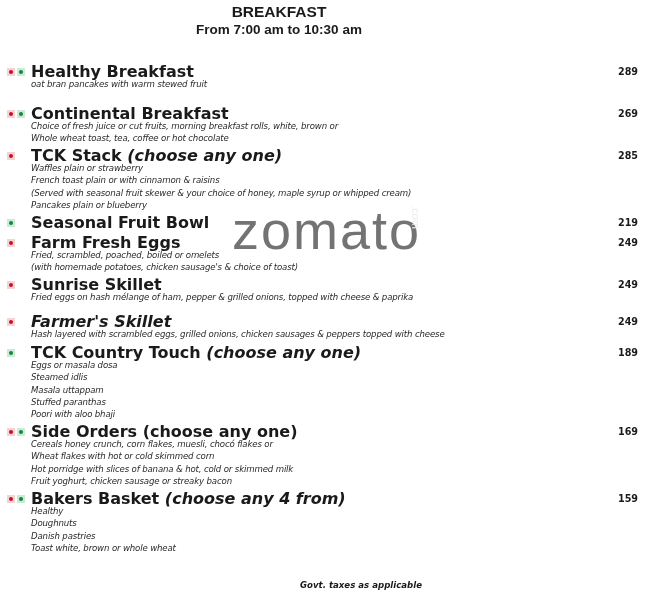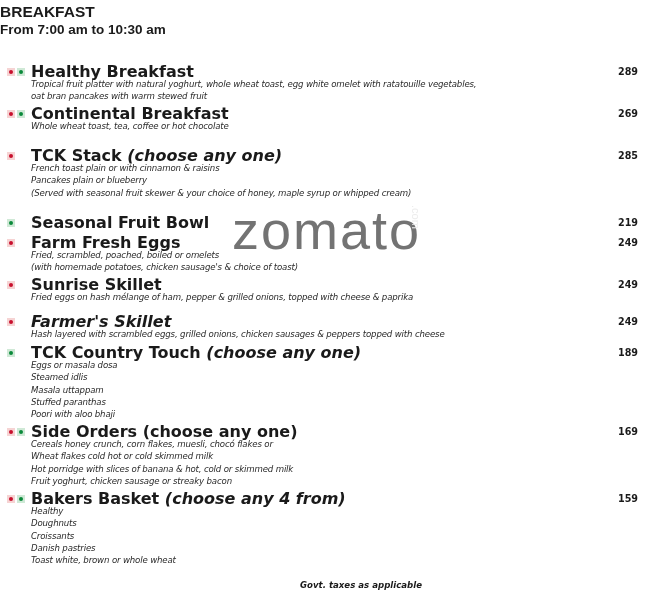--- a/index.html
+++ b/index.html
@@ -12,21 +12,21 @@
       font-family: "Liberation Sans", sans-serif;
       font-size: 54px; letter-spacing: 2px; color: #737373;
       font-weight: 300; line-height: 1; z-index: 0;
     }
     .watermark-com {
       position: absolute; left: 422px; top: 205px;
       font-family: "Liberation Sans", sans-serif;
       font-size: 11px; color: #ececec;
       transform: rotate(90deg); transform-origin: left top; z-index: 0;
     }
-    .header { position: absolute; left: 0; top: 0; width: 558px; text-align: left; z-index: 1; }
+    .header { position: absolute; left: 0; top: 0; width: 558px; text-align: center; z-index: 1; }
     .title {
       font-family: "Liberation Sans", sans-serif;
       font-weight: bold; font-size: 15.5px; margin-top: 3px; line-height: 18px; color: #1a1a1a;
     }
     .subtitle {
       font-family: "Liberation Sans", sans-serif;
       font-weight: bold; font-size: 13.5px; line-height: 17px; color: #1a1a1a;
     }
     .menu { position: absolute; left: 0; top: 0; width: 650px; z-index: 1; }
     .item { position: absolute; left: 0; width: 650px; }
@@ -79,47 +79,48 @@
 
 <div class="menu">
 
   <div class="item" style="top:65px;">
     <div class="indicators">
       <span class="dot nonveg"></span>
       <span class="dot veg"></span>
     </div>
     <div class="item-name"><span>Healthy Breakfast</span></div>
     <div class="desc">
-      <div>Tropical fruit platter with natural yoghurt, whole wheat toast, egg white omelet with ratatouille vegetables,</div>
       <div>oat bran pancakes with warm stewed fruit</div>
     </div>
     <div class="price">289</div>
   </div>
 
   <div class="item" style="top:107px;">
     <div class="indicators">
       <span class="dot nonveg"></span>
       <span class="dot veg"></span>
     </div>
     <div class="item-name"><span>Continental Breakfast</span></div>
     <div class="desc">
+      <div>Choice of fresh juice or cut fruits, morning breakfast rolls, white, brown or</div>
       <div>Whole wheat toast, tea, coffee or hot chocolate</div>
     </div>
     <div class="price">269</div>
   </div>
 
   <div class="item" style="top:149px;">
     <div class="indicators">
       <span class="dot nonveg"></span>
     </div>
     <div class="item-name"><span>TCK Stack</span> <span class="note">(choose any one)</span></div>
     <div class="desc">
+      <div>Waffles plain or strawberry</div>
       <div>French toast plain or with cinnamon &amp; raisins</div>
+      <div>(Served with seasonal fruit skewer &amp; your choice of honey, maple syrup or whipped cream)</div>
       <div>Pancakes plain or blueberry</div>
-      <div>(Served with seasonal fruit skewer &amp; your choice of honey, maple syrup or whipped cream)</div>
     </div>
     <div class="price">285</div>
   </div>
 
   <div class="item" style="top:216px;">
     <div class="indicators">
       <span class="dot veg"></span>
     </div>
     <div class="item-name"><span>Seasonal Fruit Bowl</span></div>
     <div class="price">219</div>
@@ -175,37 +176,36 @@
   </div>
 
   <div class="item" style="top:425px;">
     <div class="indicators">
       <span class="dot nonveg"></span>
       <span class="dot veg"></span>
     </div>
     <div class="item-name"><span>Side Orders (choose any one)</span></div>
     <div class="desc">
       <div>Cereals honey crunch, corn flakes, muesli, chocó flakes or</div>
-      <div>Wheat flakes cold hot or cold skimmed milk</div>
+      <div>Wheat flakes with hot or cold skimmed corn</div>
       <div>Hot porridge with slices of banana &amp; hot, cold or skimmed milk</div>
       <div>Fruit yoghurt, chicken sausage or streaky bacon</div>
     </div>
     <div class="price">169</div>
   </div>
 
   <div class="item" style="top:492px;">
     <div class="indicators">
       <span class="dot nonveg"></span>
       <span class="dot veg"></span>
     </div>
     <div class="item-name"><span>Bakers Basket</span> <span class="note">(choose any 4 from)</span></div>
     <div class="desc">
       <div>Healthy</div>
       <div>Doughnuts</div>
-      <div>Croissants</div>
       <div>Danish pastries</div>
       <div>Toast white, brown or whole wheat</div>
     </div>
     <div class="price">159</div>
   </div>
 
 </div>
 
 <div class="footer">Govt. taxes as applicable</div>
 

